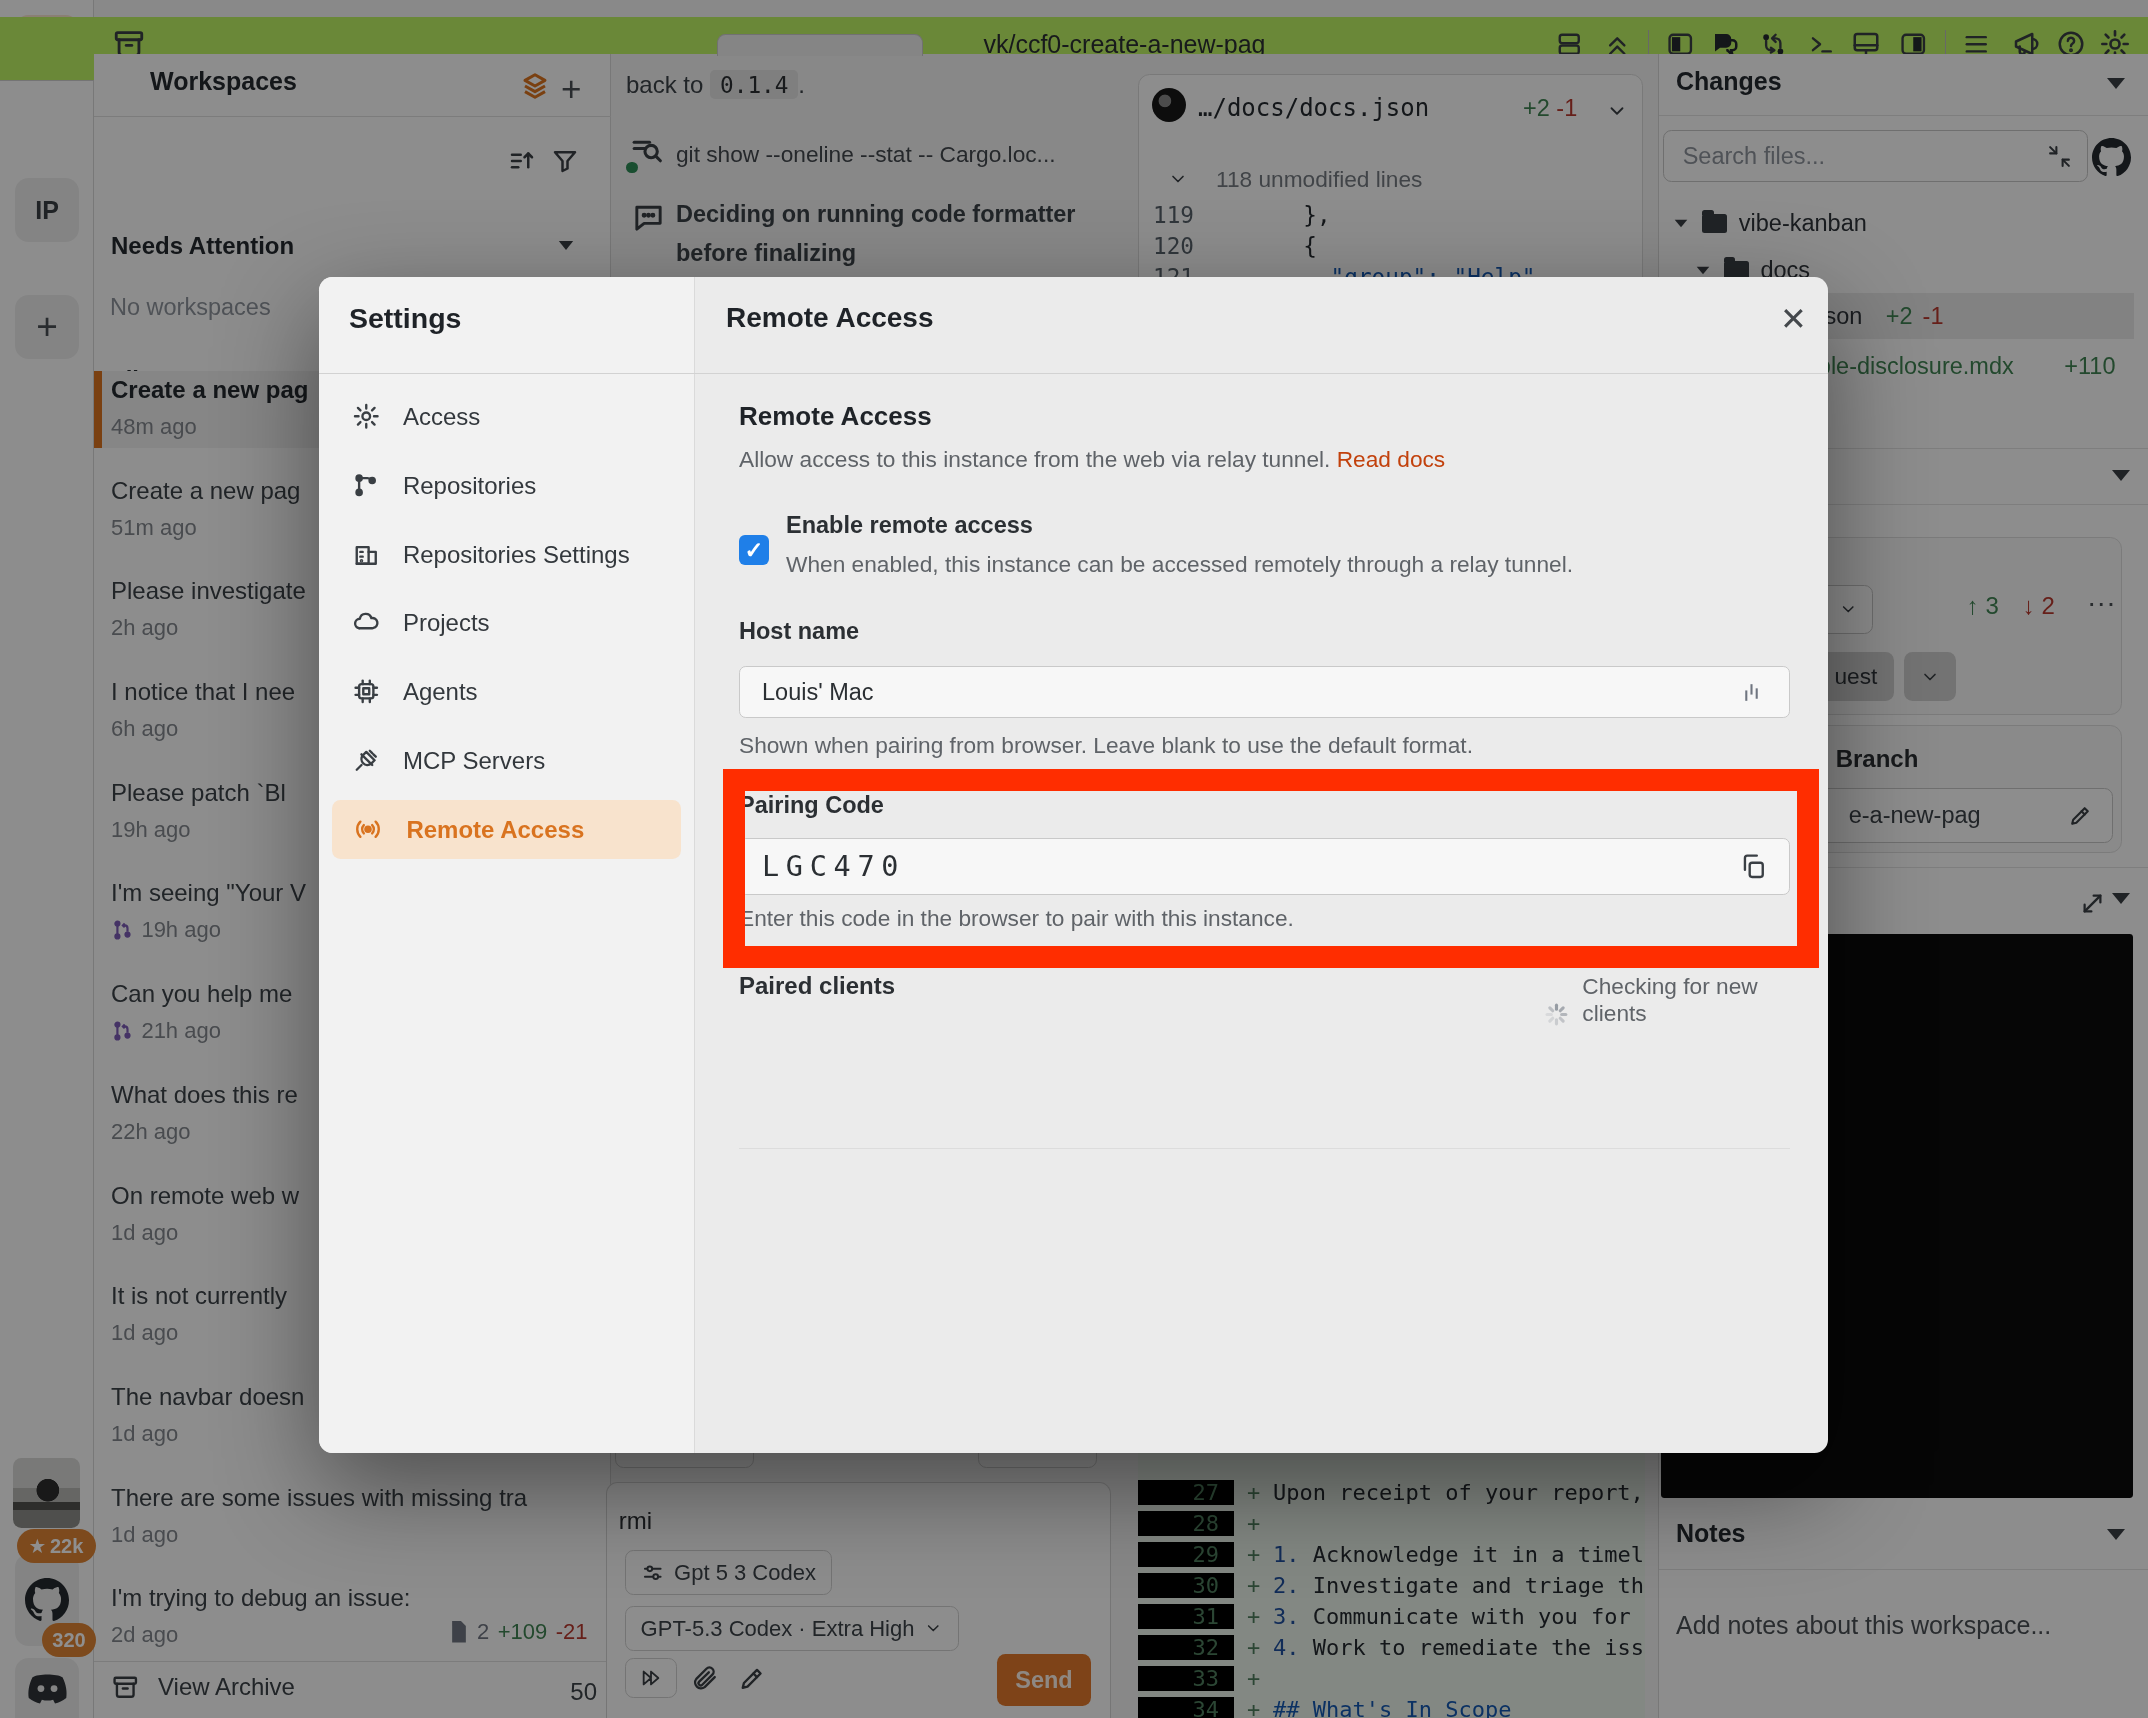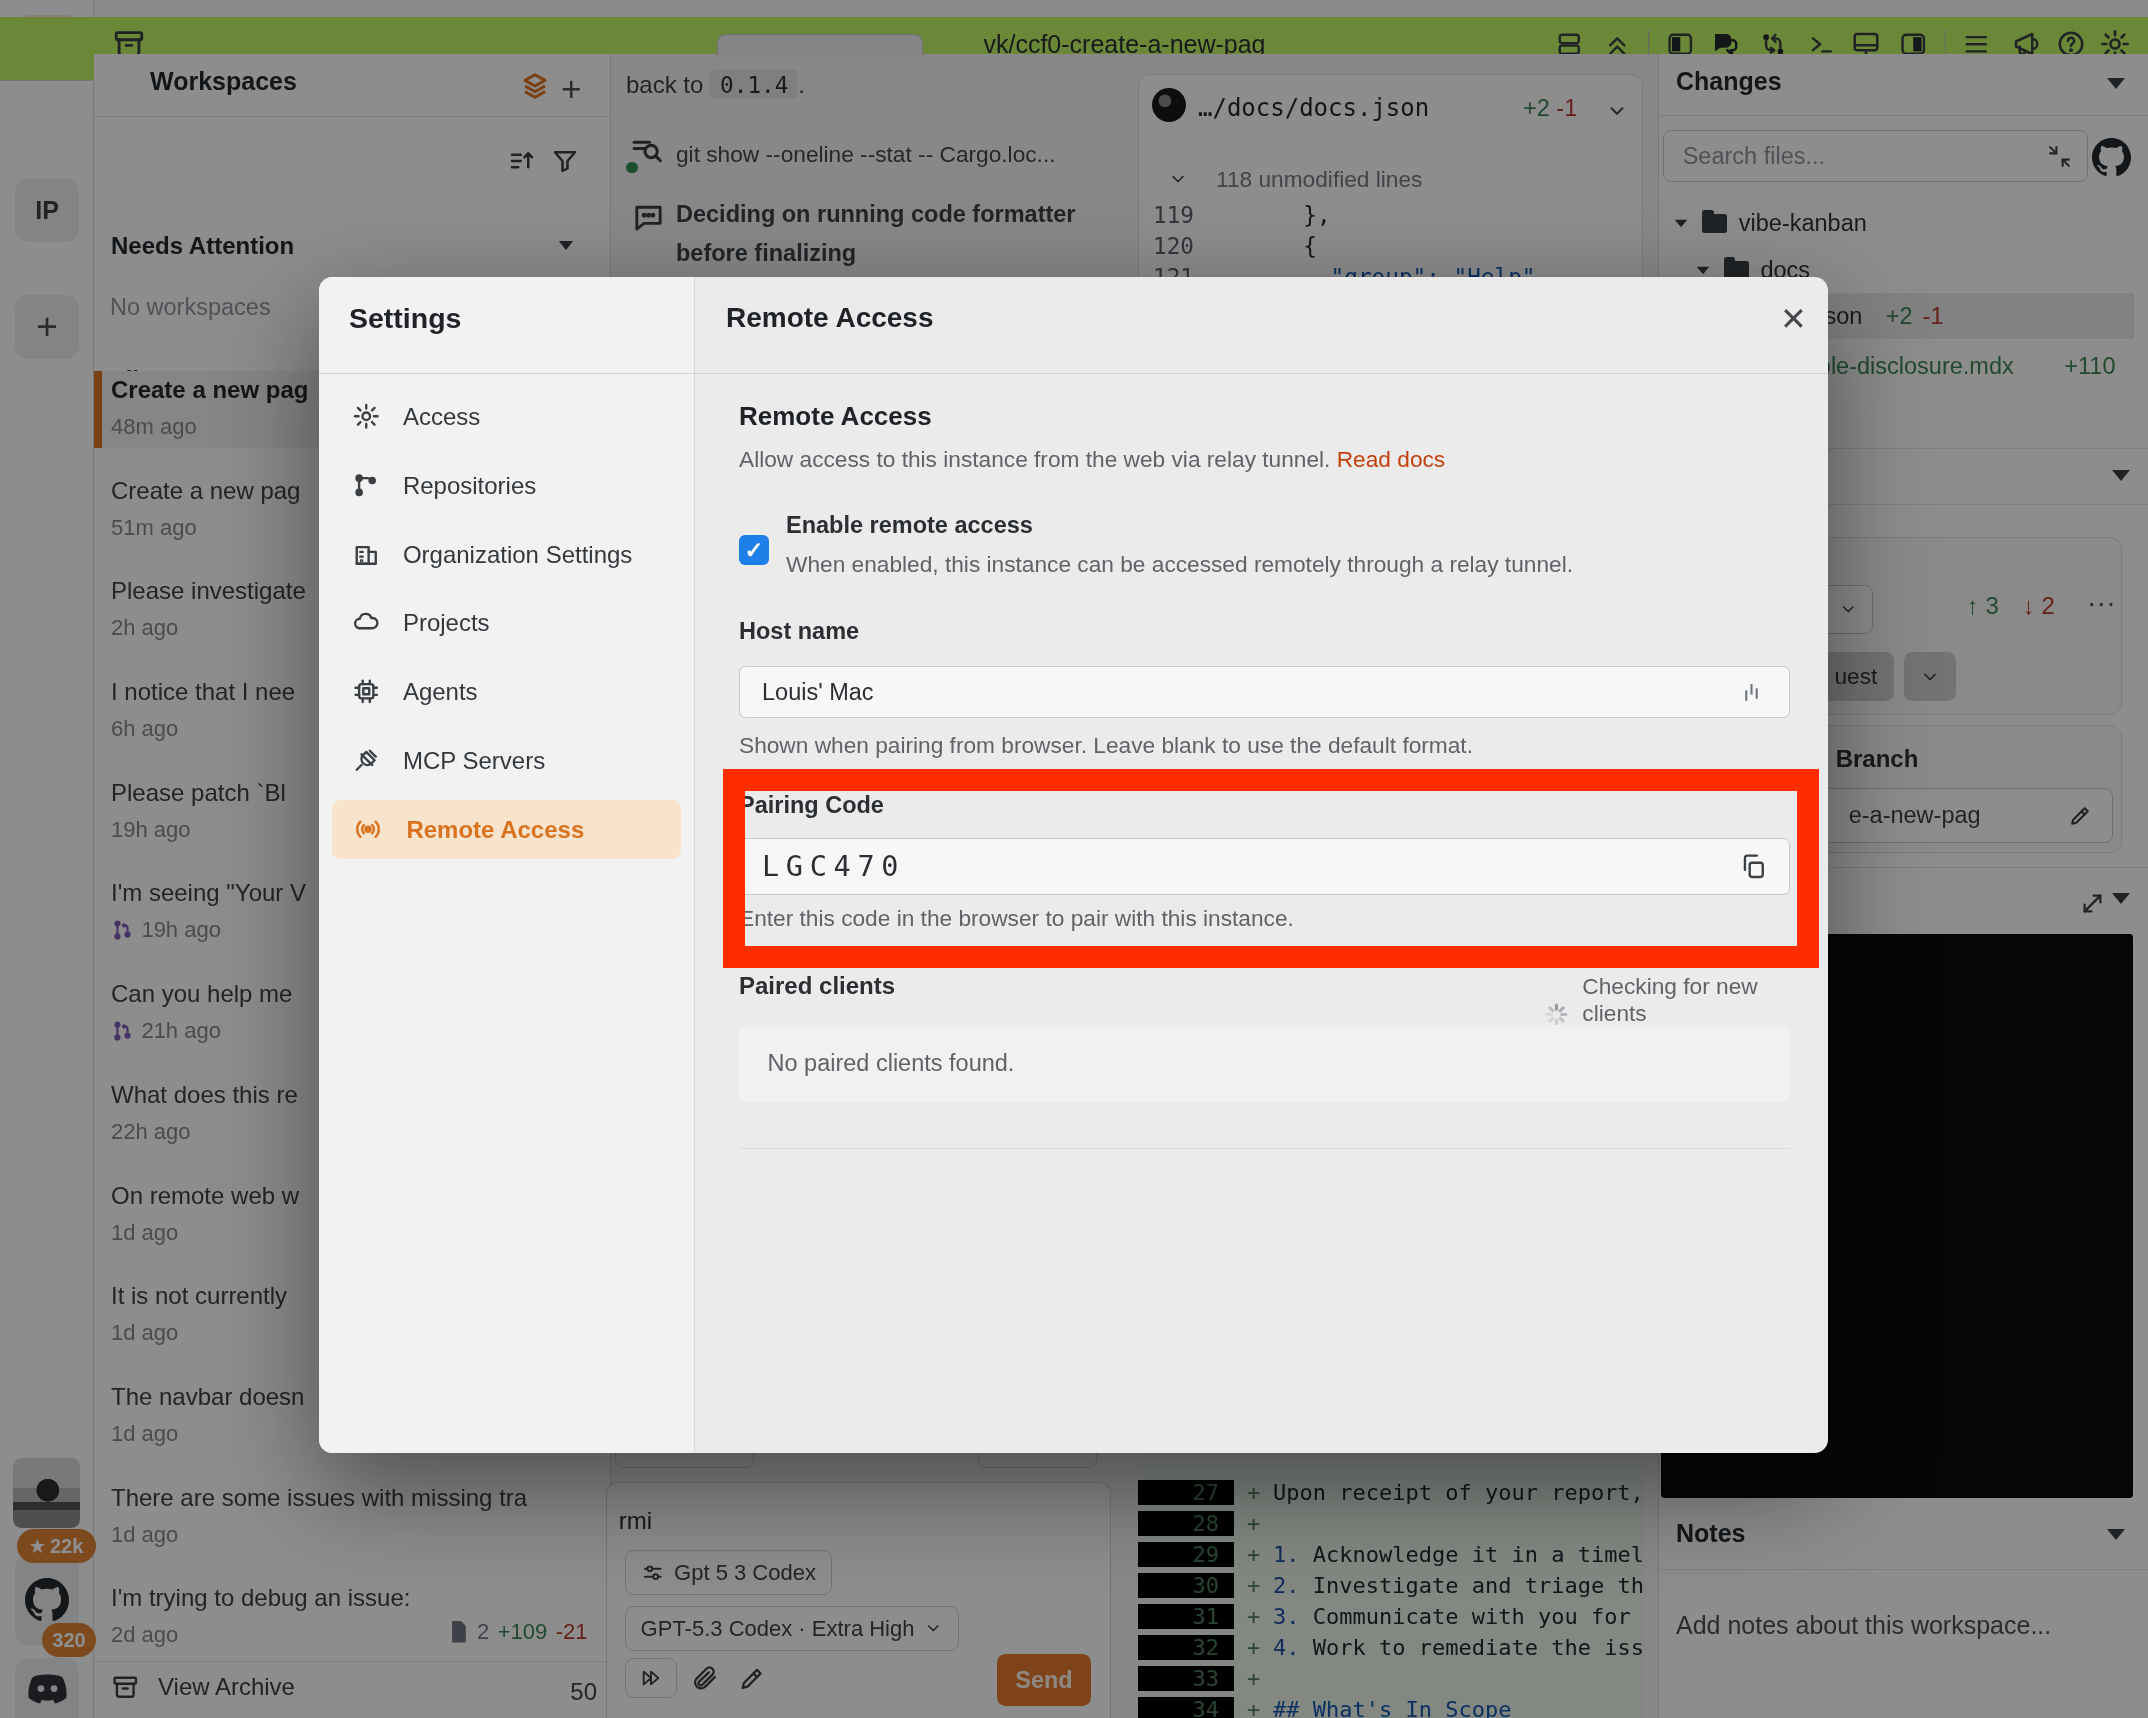--- a/index.html
+++ b/index.html
@@ -698,21 +698,21 @@
           <div class="nav-item" style="top: 248px;">
             <span>
               <svg class="ico" width="28.5" height="28.5" viewBox="0 0 24 24">
                 <rect x="4" y="6" width="10" height="14"></rect>
                 <path d="M14 10h6v10H4"></path>
                 <line x1="7" y1="10" x2="9" y2="10"></line>
                 <line x1="7" y1="14" x2="9" y2="14"></line>
                 <circle cx="8" cy="17.5" r="0.5" fill="#3a3f44"></circle>
               </svg>
             </span>
-            <span>Organization Settings</span>
+            <span>Repositories Settings</span>
           </div>
           <div class="nav-item" style="top: 316px;">
             <span>
               <svg class="ico" width="28.5" height="28.5" viewBox="0 0 24 24">
                 <path d="M6 17a4 4 0 0 1 .6-7.95A5 5 0 0 1 16.3 8.5 3.8 3.8 0 0 1 18 16.8"></path>
                 <line x1="6" y1="17" x2="17" y2="17"></line>
               </svg>
             </span>
             <span>Projects</span>
           </div>
@@ -802,22 +802,19 @@
           <line x1="18.4" y1="5.6" x2="15.6" y2="8.4" opacity="0.75"></line>
         <line x1="21" y1="12" x2="17" y2="12" opacity="0.6"></line>
           <line x1="18.4" y1="18.4" x2="15.6" y2="15.6" opacity="0.45"></line>
         <line x1="12" y1="21" x2="12" y2="17" opacity="0.35"></line>
           <line x1="5.6" y1="18.4" x2="8.4" y2="15.6" opacity="0.25"></line>
         <line x1="3" y1="12" x2="7" y2="12" opacity="0.2"></line>
           <line x1="5.6" y1="5.6" x2="8.4" y2="8.4" opacity="0.5"></line>
       </svg>
       <span class="m-desc">Checking for new clients</span>
     </div>
-    <div class="empty-box">
-        <span>No paired clients found.</span>
-      </div>
     <div class="abs" style="left:420px; top:871px; width:1051px; height:0.8px; background:#dcdcdc;"></div>
   </div>
 
   <div class="abs redbox"></div>
 
 </div>
 
 
 </body></html>

